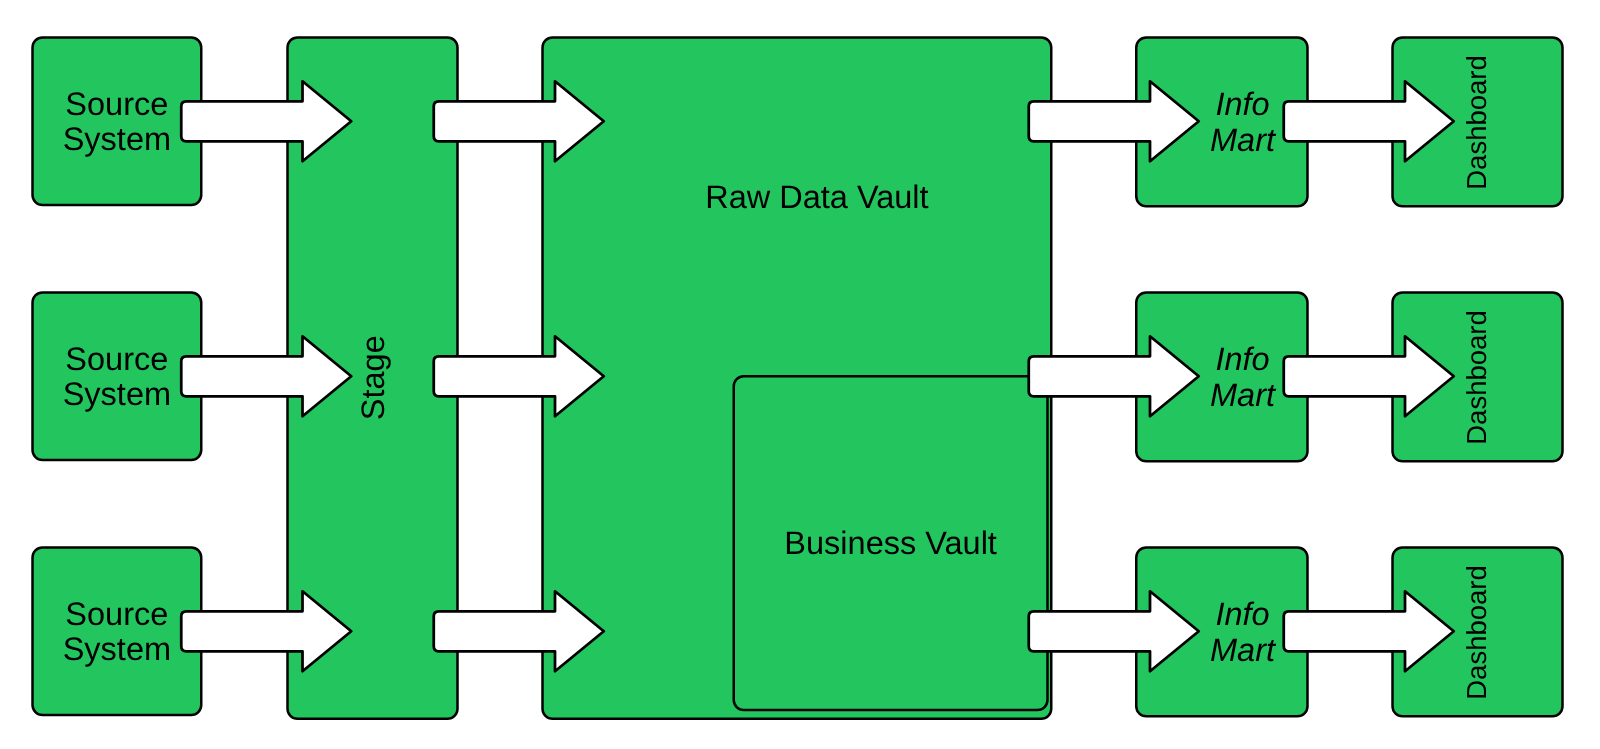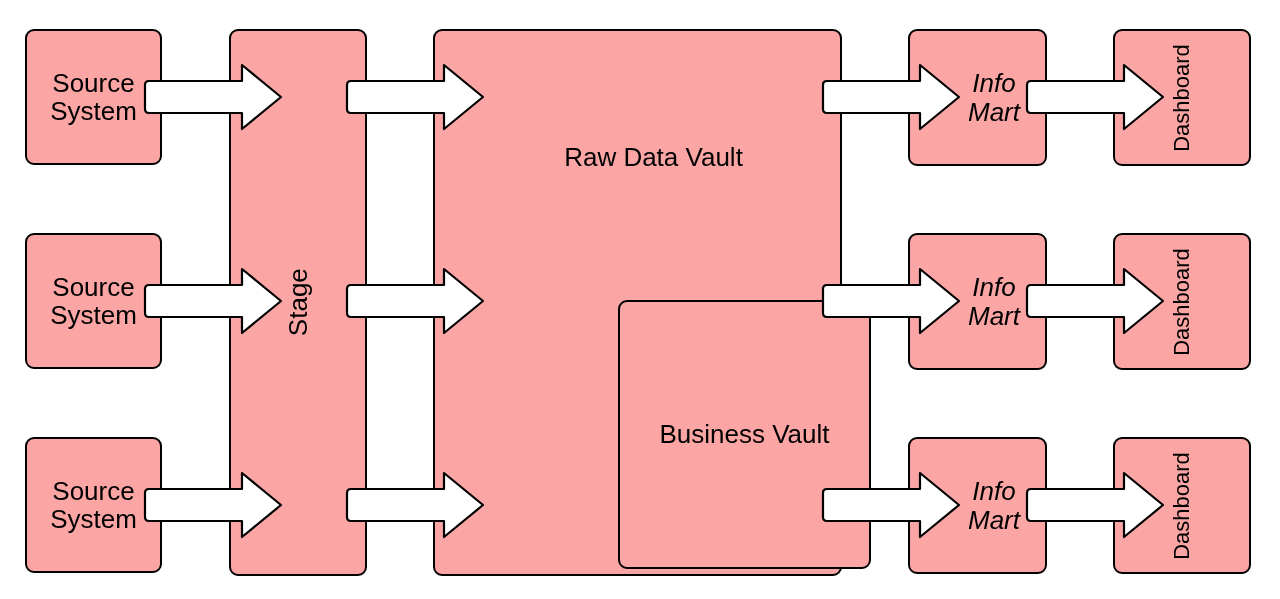--- a/index.html
+++ b/index.html
@@ -8,21 +8,21 @@
     width: 1280px;
     height: 599px;
     background: #ffffff;
     font-family: "Liberation Sans", sans-serif;
     color: #000000;
     overflow: hidden;
   }
   .node {
     position: absolute;
     box-sizing: border-box;
-    background: #fca5a5;
+    background: #22c55e;
     border: 2px solid #000000;
     border-radius: 9px;
     display: flex;
     align-items: center;
     justify-content: center;
     text-align: center;
   }
   .lbl {
     font-size: 26px;
     line-height: 1.09;
@@ -44,21 +44,21 @@
 <div class="canvas">
 
   <div class="node" style="left:229px; top:29px; width:138px; height:547px;">
     <span class="lbl rot">Stage</span>
   </div>
 
   <div class="node rdv" style="left:433px; top:29px; width:409px; height:547px;">
     <span class="lbl">Raw Data Vault</span>
   </div>
 
-  <div class="node" style="left:586px; top:300px; width:253px; height:269px; z-index:2;margin-left:32px;">
+  <div class="node" style="left:586px; top:300px; width:253px; height:269px; z-index:2;">
     <span class="lbl">Business Vault</span>
   </div>
 
   <div class="node" style="left:25px; top:29px; width:137px; height:136px;">
     <span class="lbl">Source
 System</span>
   </div>
   <div class="node" style="left:25px; top:233px; width:137px; height:136px;">
     <span class="lbl">Source
 System</span>

